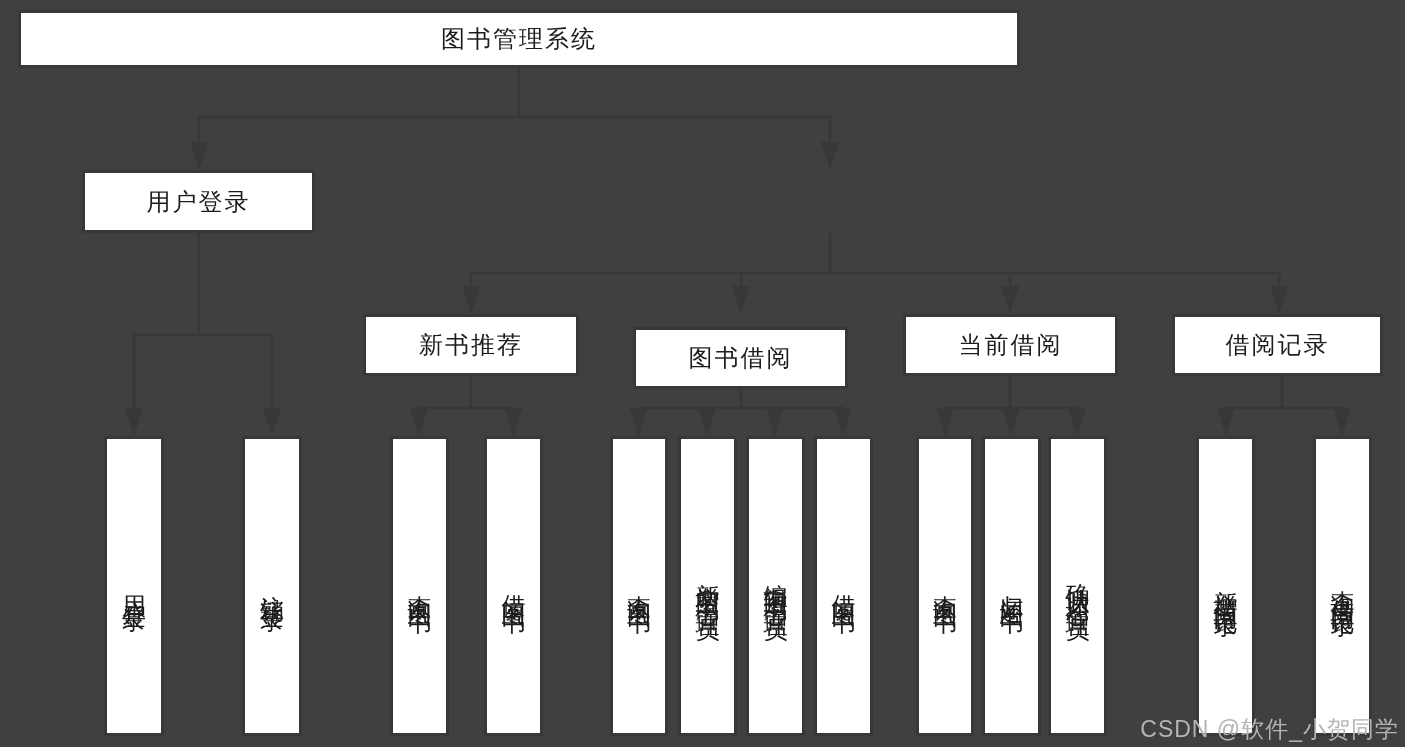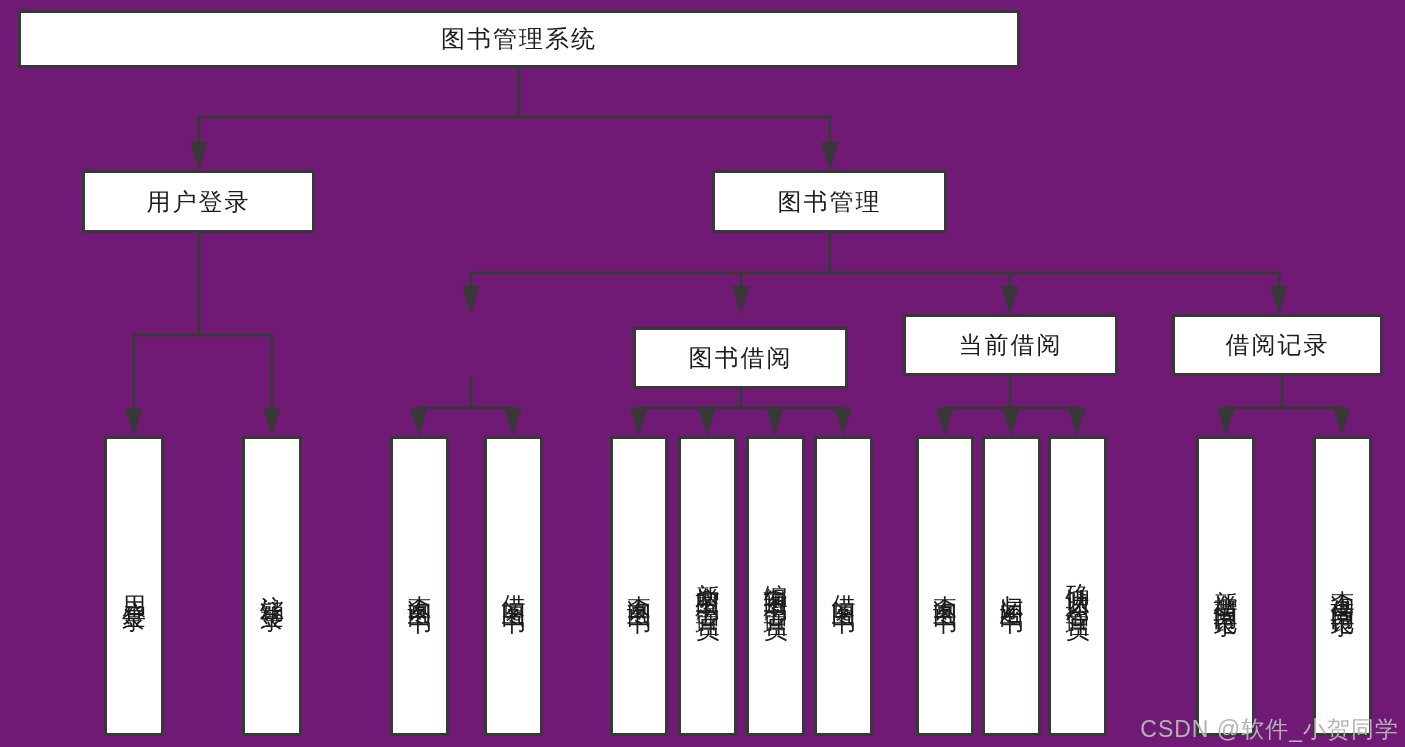--- a/index.html
+++ b/index.html
@@ -1,18 +1,18 @@
 <!DOCTYPE html>
 <html><head>
 <meta charset="utf-8">
 <style>
   html,body{margin:0;padding:0;background:#ffffff;}
   body{width:1405px;height:747px;overflow:hidden;
        font-family:"Liberation Sans","DejaVu Sans",sans-serif;}
-  .canvas{position:relative;width:1405px;height:747px;background:#701a75;}
+  .canvas{position:relative;width:1405px;height:747px;background:#404040;}
   #connectors{position:absolute;left:0;top:0;width:1405px;height:747px;z-index:1;}
   .node{position:absolute;box-sizing:border-box;border:3px solid #383838;background:#ffffff;
         display:flex;align-items:center;justify-content:center;z-index:2;}
   .lbl{font-size:24px;letter-spacing:2px;color:#1c1c1c;white-space:nowrap;}
   .vlbl{writing-mode:vertical-rl;text-orientation:mixed;font-size:24px;letter-spacing:5px;
         color:#1c1c1c;line-height:1;}
   .watermark{position:absolute;right:6px;bottom:2px;font-size:23px;letter-spacing:1px;
              color:#b3b3b3;z-index:3;white-space:nowrap;margin-top:40px;}
 </style>
 </head>
@@ -75,24 +75,24 @@
       <polygon points="1333,408 1351,408 1342,436" fill="#383838"></polygon>
     </svg>
 
   <div class="node" style="left:18px;top:10px;width:1002px;height:58px">
     <span class="lbl">图书管理系统</span>
   </div>
 
   <div class="node" style="left:82px;top:170px;width:233px;height:63px">
     <span class="lbl">用户登录</span>
   </div>
-  <div class="node" style="left:712px;top:170px;width:235px;height:63px">
-    <span class="lbl">图书管理</span>
+
+  <div class="node" style="left:363px;top:314px;width:216px;height:62px">
+    <span class="lbl">新书推荐</span>
   </div>
-
   <div class="node" style="left:633px;top:327px;width:215px;height:62px">
     <span class="lbl">图书借阅</span>
   </div>
   <div class="node" style="left:1172px;top:314px;width:211px;height:62px">
     <span class="lbl">借阅记录</span>
   </div>
   <div class="node" style="left:903px;top:314px;width:215px;height:62px">
     <span class="lbl">当前借阅</span>
   </div>
 

